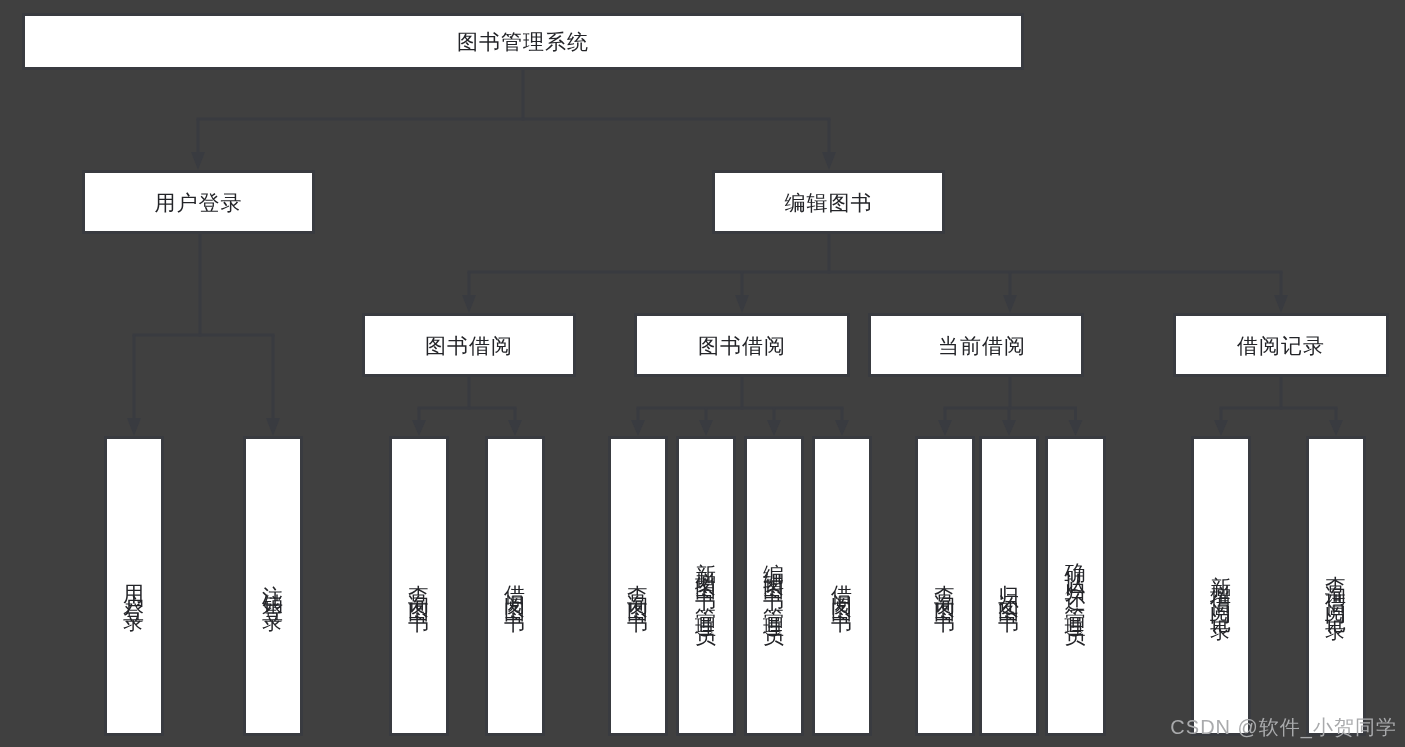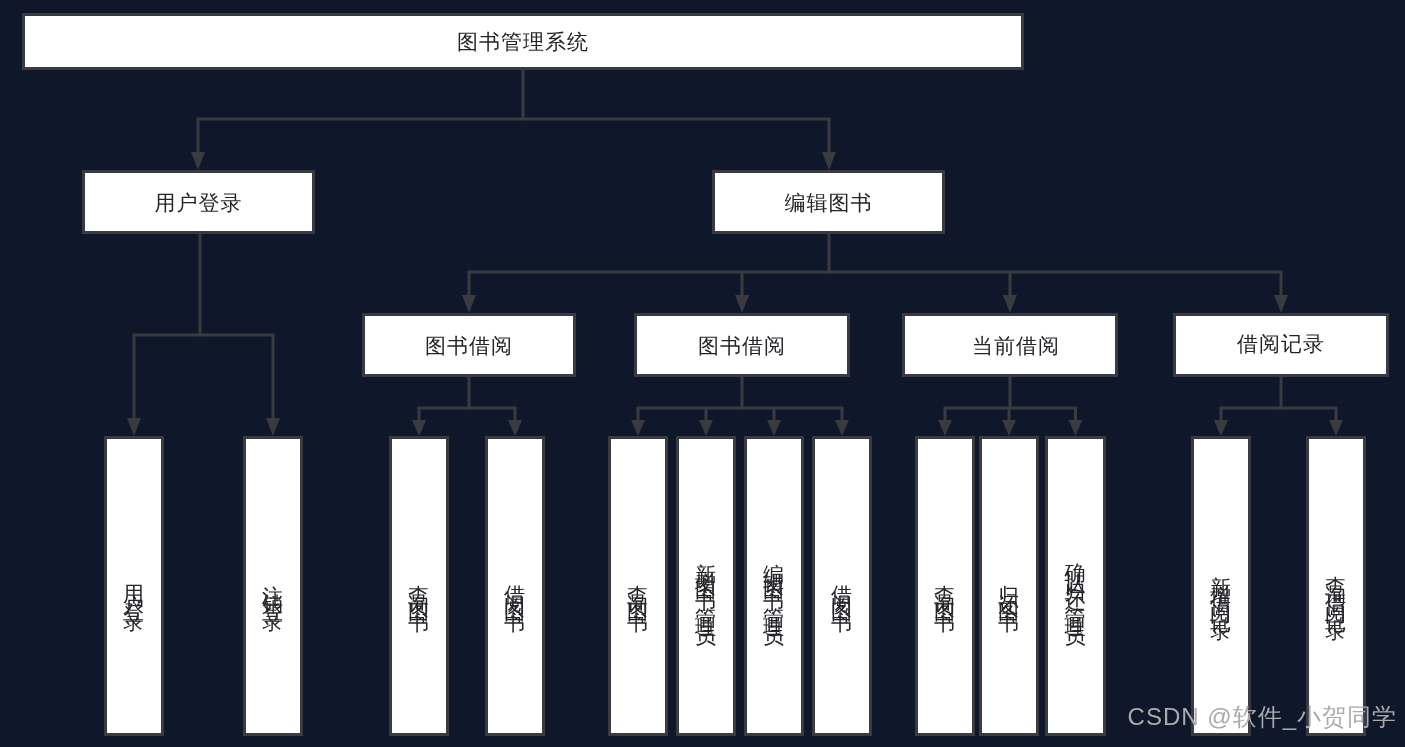--- a/index.html
+++ b/index.html
@@ -5,21 +5,21 @@
   html, body {
     margin: 0;
     padding: 0;
     background: #ffffff;
     font-family: "Liberation Sans", "DejaVu Sans", sans-serif;
   }
   .canvas {
     position: relative;
     width: 1405px;
     height: 747px;
-    background: #0f172a;
+    background: #404040;
     overflow: hidden;
   }
   .connectors {
     position: absolute;
     left: 0;
     top: 0;
     width: 1405px;
     height: 747px;
     pointer-events: none;
   }
@@ -41,22 +41,22 @@
   }
   .vnode span {
     writing-mode: vertical-rl;
     text-orientation: mixed;
     letter-spacing: 9px;
     white-space: nowrap;
   }
   .watermark {
     position: absolute;
     right: 8px;
-    bottom: 14px;
-    font-size: 24px;
+    bottom: 6px;
+    font-size: 20px;
     color: #a9aaac;
     letter-spacing: 1px;
     white-space: nowrap;
   }
 </style>
 </head>
 <body>
 
 <div class="canvas">
 
@@ -134,24 +134,24 @@
   <div class="node hnode" style="left:712px; top:170px; width:233px; height:64px;">
     <span>编辑图书</span>
   </div>
 
   <div class="node hnode" style="left:362px; top:313px; width:214px; height:64px;">
     <span>图书借阅</span>
   </div>
   <div class="node hnode" style="left:634px; top:313px; width:216px; height:64px;">
     <span>图书借阅</span>
   </div>
-  <div class="node hnode" style="left:902px; top:313px; width:216px; height:64px;padding-left:12px;">
+  <div class="node hnode" style="left:868px; top:313px; width:216px; height:64px;padding-left:12px;">
     <span>当前借阅</span>
   </div>
-  <div class="node hnode" style="left:1173px; top:313px; width:216px; height:64px;font-family:Liberation Mono, monospace;">
+  <div class="node hnode" style="left:1173px; top:313px; width:216px; height:64px;">
     <span>借阅记录</span>
   </div>
 
   <div class="node vnode" style="left:104px; top:436px; width:60px; height:300px;">
     <span>用户登录</span>
   </div>
   <div class="node vnode" style="left:243px; top:436px; width:60px; height:300px;">
     <span>注销登录</span>
   </div>
 

